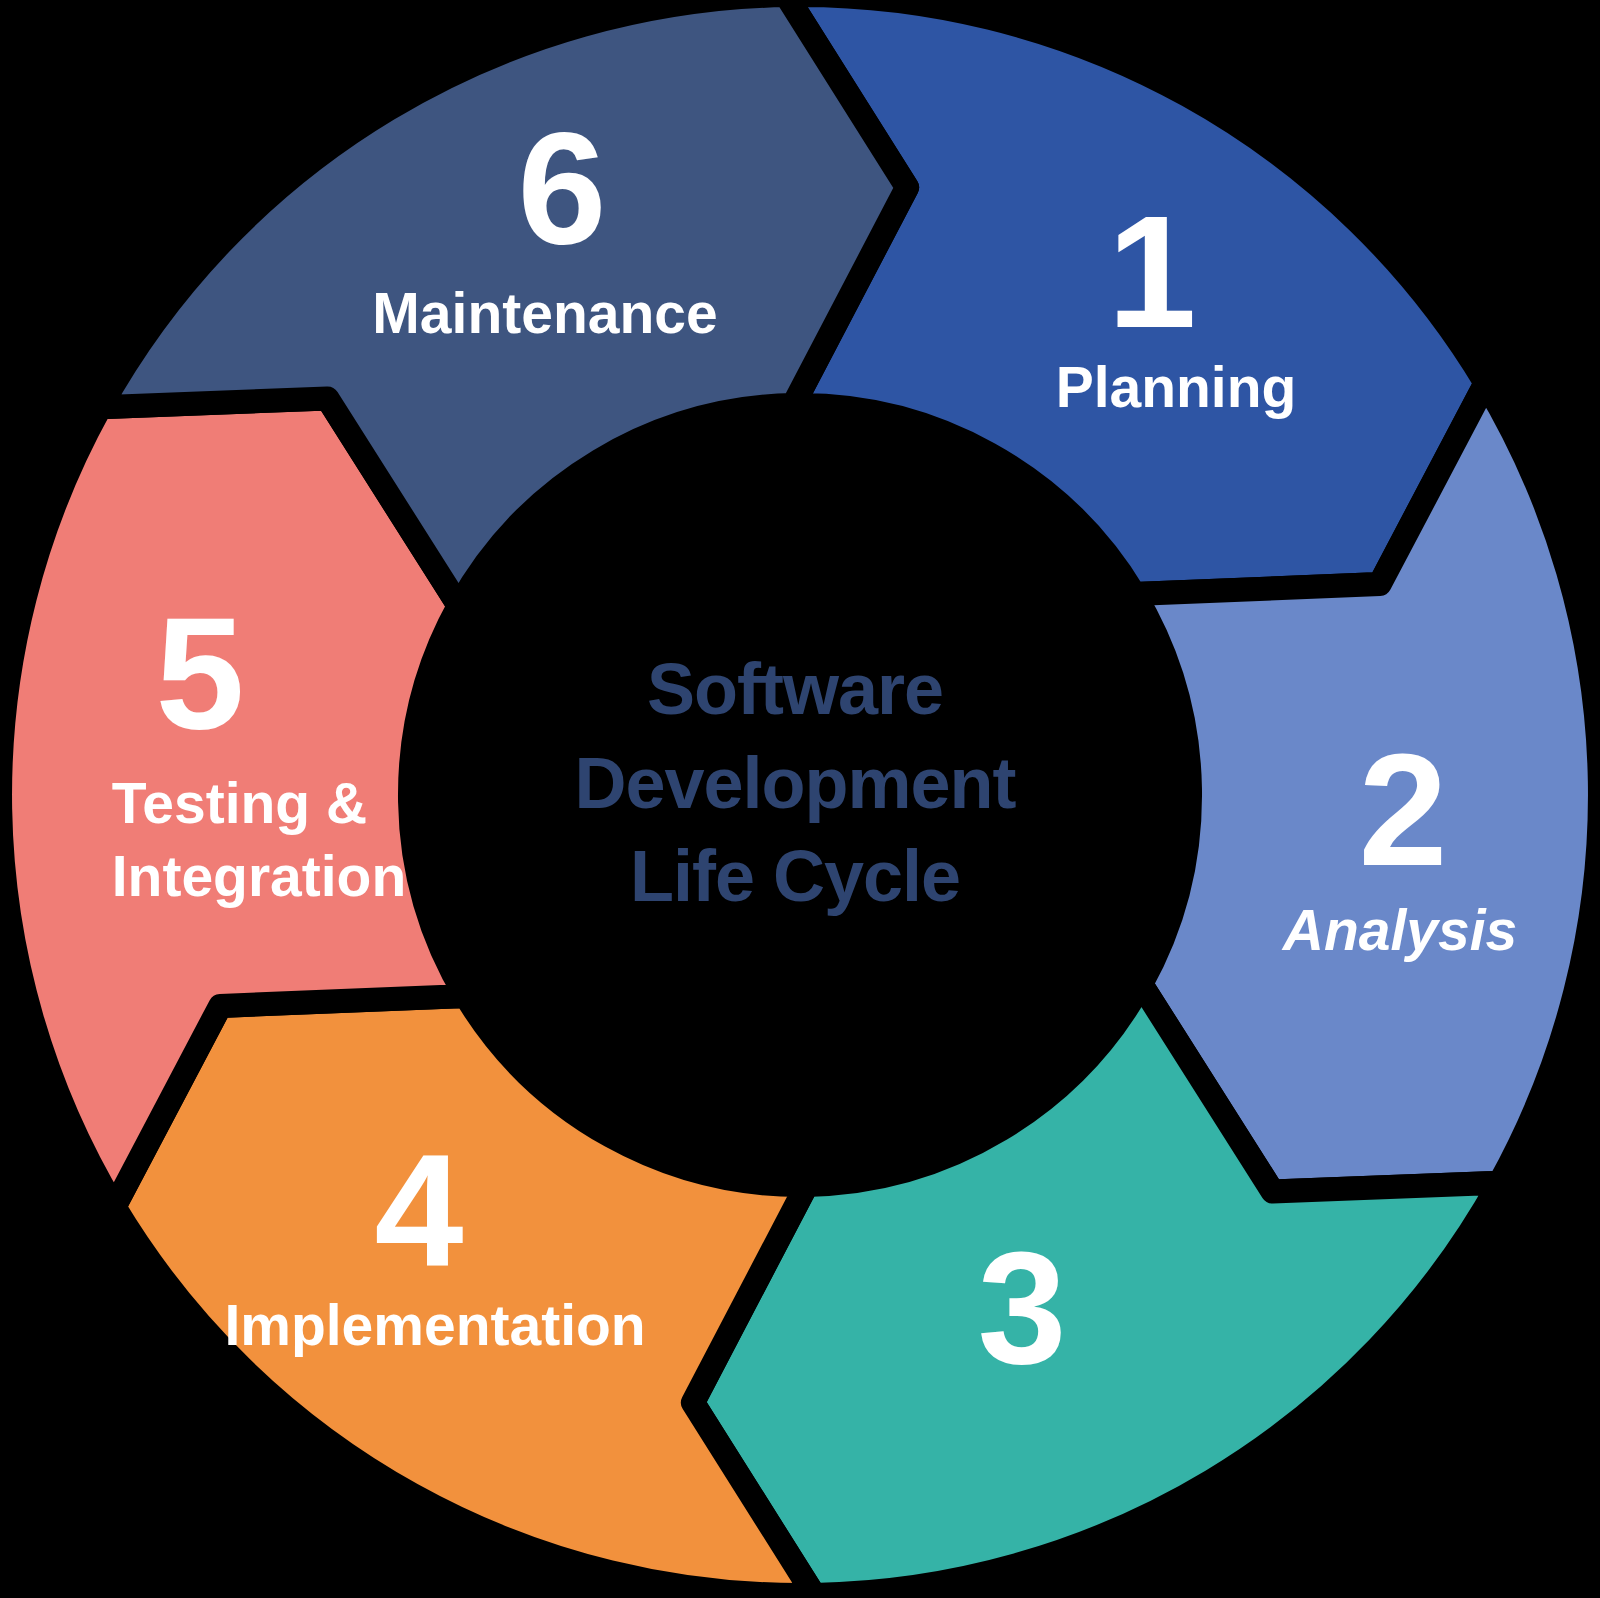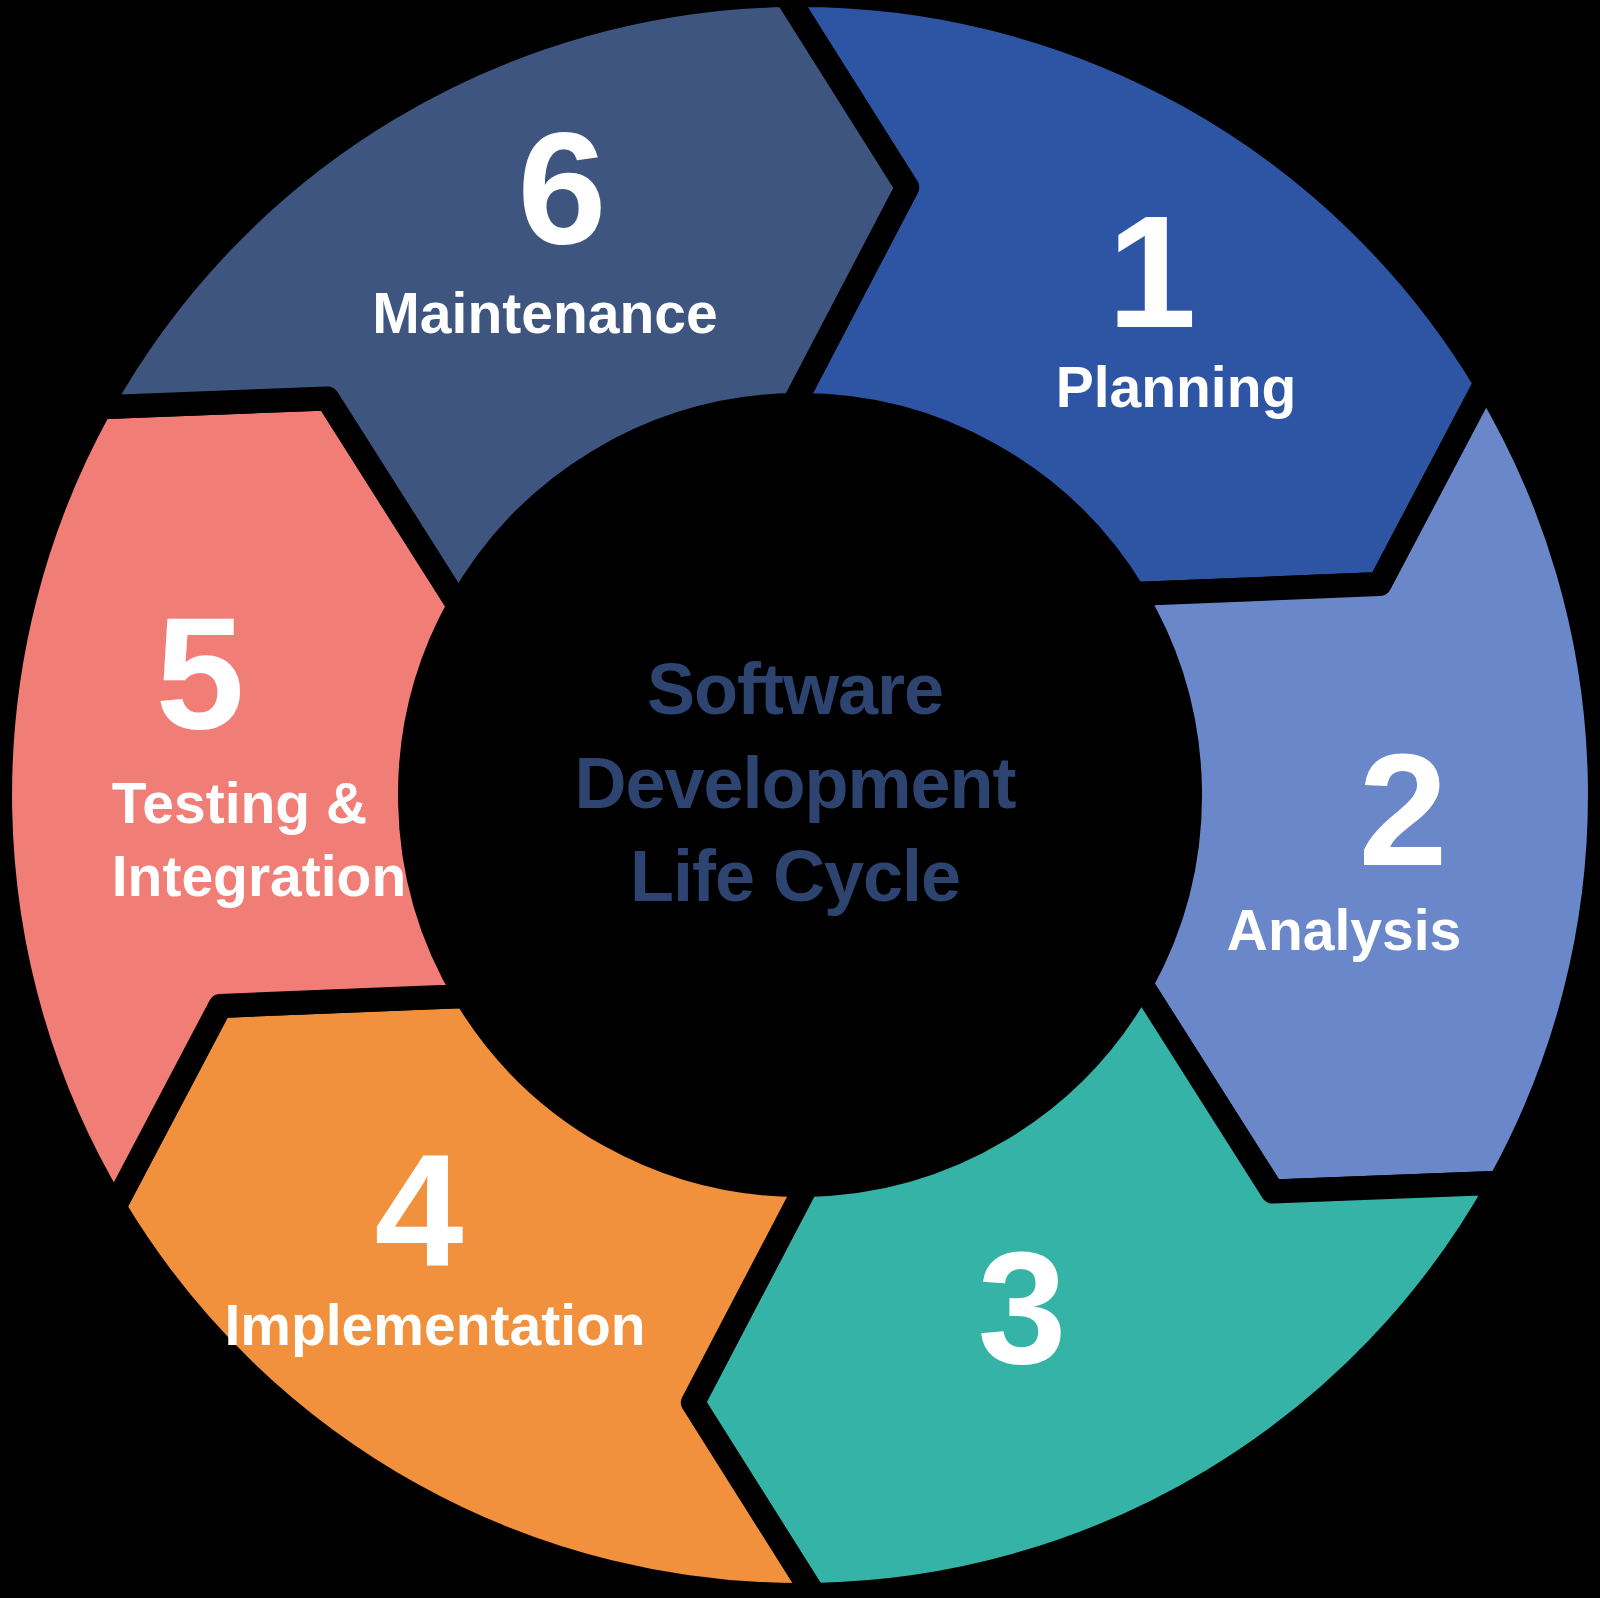--- a/index.html
+++ b/index.html
@@ -38,21 +38,21 @@
       <path d="M 1499.7 1182.8 A 800 800 0 0 1 814.0 1594.9 L 692.9 1402.6 L 806.8 1184.9 A 390 390 0 0 0 1141.1 984.1 L 1272.6 1191.6 Z" fill="#35B3A7" stroke="#000000" stroke-width="24" stroke-linejoin="round"></path>
       <path d="M 814.0 1594.9 A 800 800 0 0 1 114.3 1207.0 L 220.2 1006.0 L 465.7 995.9 A 390 390 0 0 0 806.8 1184.9 L 692.9 1402.6 Z" fill="#F2913D" stroke="#000000" stroke-width="24" stroke-linejoin="round"></path>
       <path d="M 114.3 1207.0 A 800 800 0 0 1 100.3 407.2 L 327.4 398.4 L 458.9 605.9 A 390 390 0 0 0 465.7 995.9 L 220.2 1006.0 Z" fill="#F07D76" stroke="#000000" stroke-width="24" stroke-linejoin="round"></path>
       <path d="M 100.3 407.2 A 800 800 0 0 1 786.0 -4.9 L 907.1 187.4 L 793.2 405.1 A 390 390 0 0 0 458.9 605.9 L 327.4 398.4 Z" fill="#3E5580" stroke="#000000" stroke-width="24" stroke-linejoin="round"></path>
     </svg>
 
   <div class="seg-num" id="num-0" style="left: 1152px; top: 272px; color: rgb(255, 255, 255);">1</div>
   <div class="seg-lbl" id="lbl-0" style="left: 1156px; top: 387px; color: rgb(255, 255, 255); margin-left: 20px;">Planning</div>
 
   <div class="seg-num" id="num-1" style="left: 1403px; top: 810px; color: rgb(255, 255, 255);">2</div>
-  <div class="seg-lbl" id="lbl-1" style="left: 1344px; top: 930px; color: rgb(255, 255, 255);">Analysis</div>
+  <div class="seg-lbl" id="lbl-1" style="left: 1400px; top: 930px; color: rgb(255, 255, 255); font-style: italic;">Analysis</div>
 
   <div class="seg-num" id="num-2" style="left: 1022px; top: 1308px; color: rgb(255, 255, 255);">3</div>
 
   <div class="seg-num" id="num-3" style="left: 419px; top: 1210px; color: rgb(255, 255, 255);">4</div>
   <div class="seg-lbl" id="lbl-3" style="left: 435px; top: 1325px; color: rgb(255, 255, 255);">Implementation</div>
 
   <div class="seg-num" id="num-4" style="left: 200px; top: 673px; color: rgb(255, 255, 255);">5</div>
   <div class="seg-lbl left" id="lbl-4" style="left: 222px; top: 840px; color: rgb(255, 255, 255);">Testing &amp;
 Integration</div>
 

